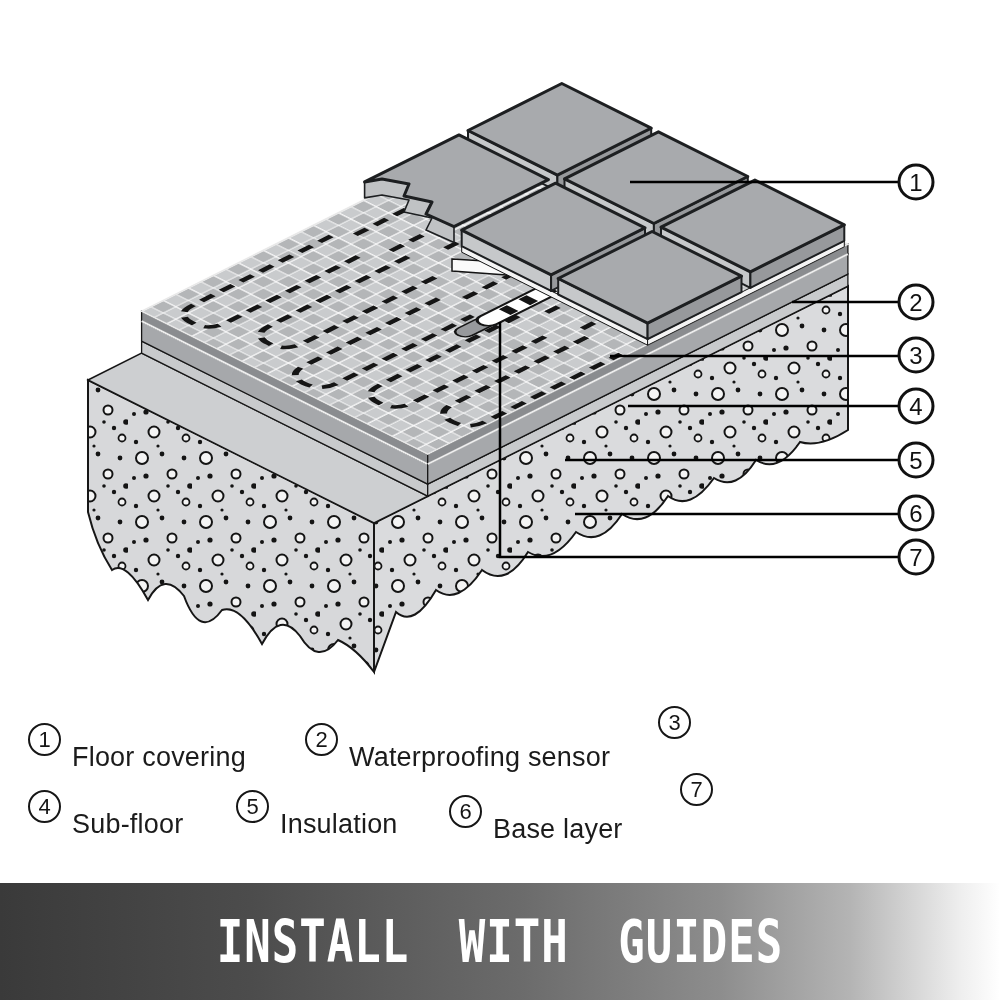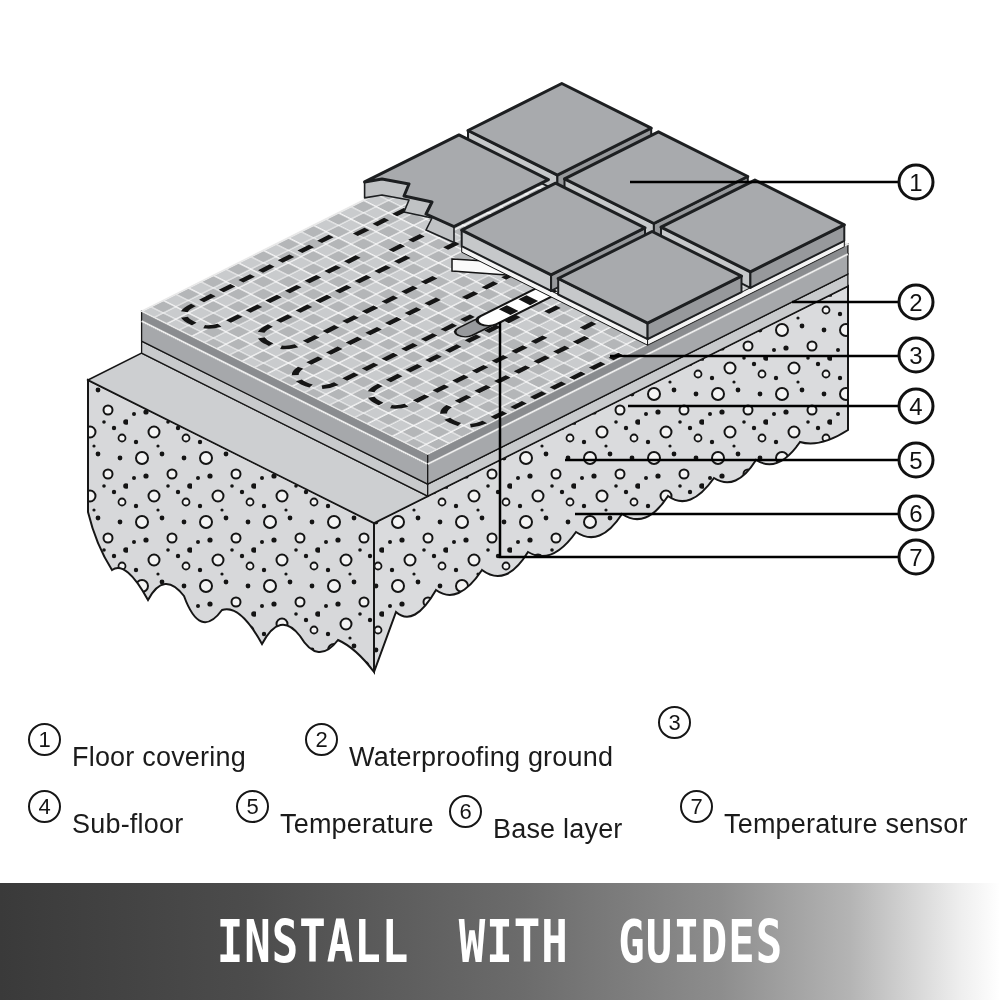--- a/index.html
+++ b/index.html
@@ -169,39 +169,38 @@
       <text x="916" y="565.5">7</text>
     </g>
   </svg>
 
   <div class="legend-item" style="left:28px;top:706px;">
     <span class="legend-num">1</span>
     <span class="legend-label">Floor covering</span>
   </div>
   <div class="legend-item" style="left:305px;top:706px;">
     <span class="legend-num">2</span>
-    <span class="legend-label">Waterproofing ground</span>
+    <span class="legend-label">Waterproofing sensor</span>
   </div>
   <div class="legend-item" style="left:658px;top:706px;">
     <span class="legend-num">3</span>
   </div>
   <div class="legend-item" style="left:28px;top:773px;">
     <span class="legend-num">4</span>
     <span class="legend-label">Sub-floor</span>
   </div>
   <div class="legend-item" style="left:236px;top:773px;">
     <span class="legend-num">5</span>
-    <span class="legend-label">Temperature</span>
+    <span class="legend-label">Insulation</span>
   </div>
   <div class="legend-item" style="left:449px;top:778px;">
     <span class="legend-num">6</span>
     <span class="legend-label">Base layer</span>
   </div>
   <div class="legend-item" style="left:680px;top:773px;">
     <span class="legend-num">7</span>
-    <span class="legend-label">Temperature sensor</span>
   </div>
 
   <div class="banner">
     <div class="banner-text">INSTALL WITH GUIDES</div>
   </div>
 
 </div>
 
 </body></html>

